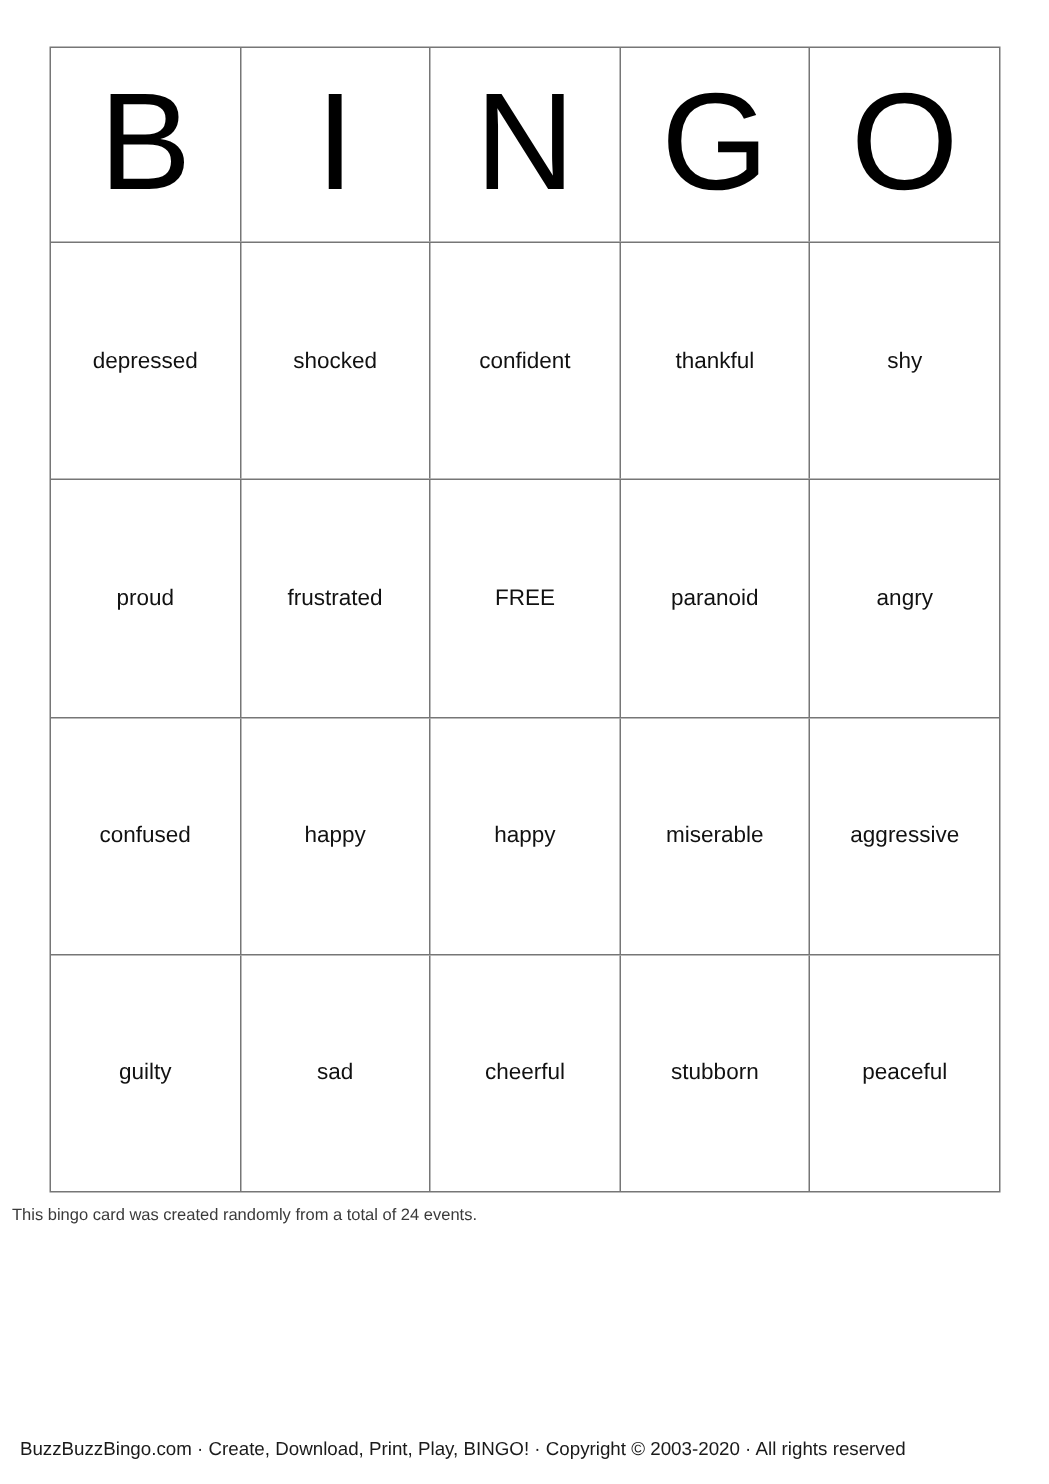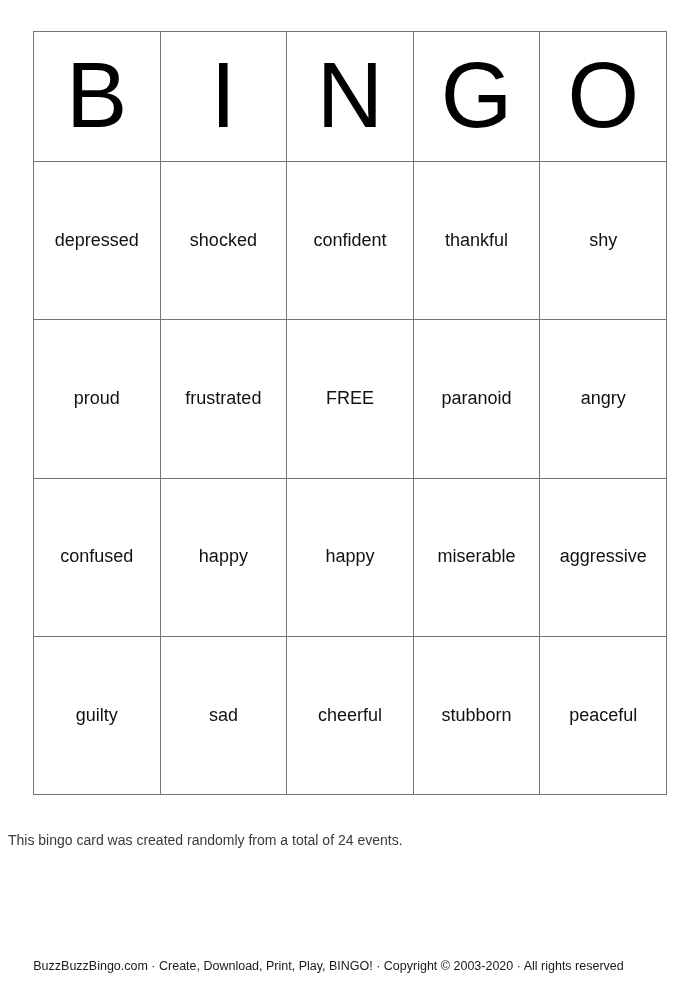--- a/index.html
+++ b/index.html
@@ -66,51 +66,49 @@
     flex: 1 1 0;
     display: flex;
     align-items: center;
     justify-content: center;
     border-right: 1px solid #767676;
     box-sizing: border-box;
     padding: 2px 4px;
   }
   .grid-cell:last-child { border-right: none; }
   .grid-cell span {
-    font-size: 18px;
+    font-size: 15px;
     line-height: 1.2;
     color: #111111;
     text-align: center;
     word-break: break-word;
   }
 
   
   #card-notes {
     position: absolute;
     left: 8px;
     top: 802px;
     width: 680px;
-    font-size: 14px;
+    font-size: 11px;
     line-height: 1.55;
     color: #3a3a3a;
-    margin-top: 28px;
   }
   #card-notes .note-line { display: block; }
 
   
   #page-footer {
     position: absolute;
     left: 0;
     top: 958px;
     width: 617px;
     text-align: center;
     font-size: 12.5px;
     line-height: 1.3;
     color: #1a1a1a;
-    padding-left: 20px;
   }
 </style>
 </head>
 <body>
 
 <div id="bingo-card">
 
   <div class="header-row">
     <div class="header-cell">
       <span>B</span>

